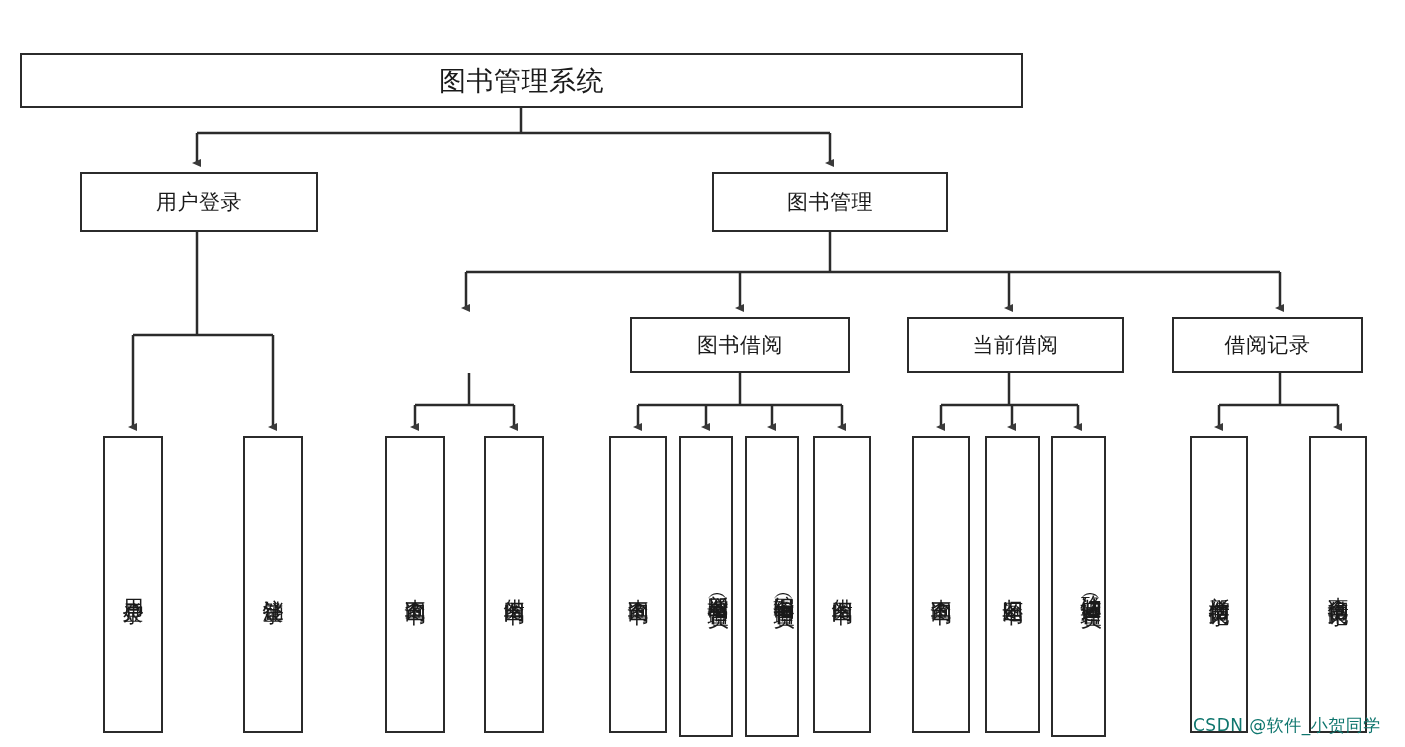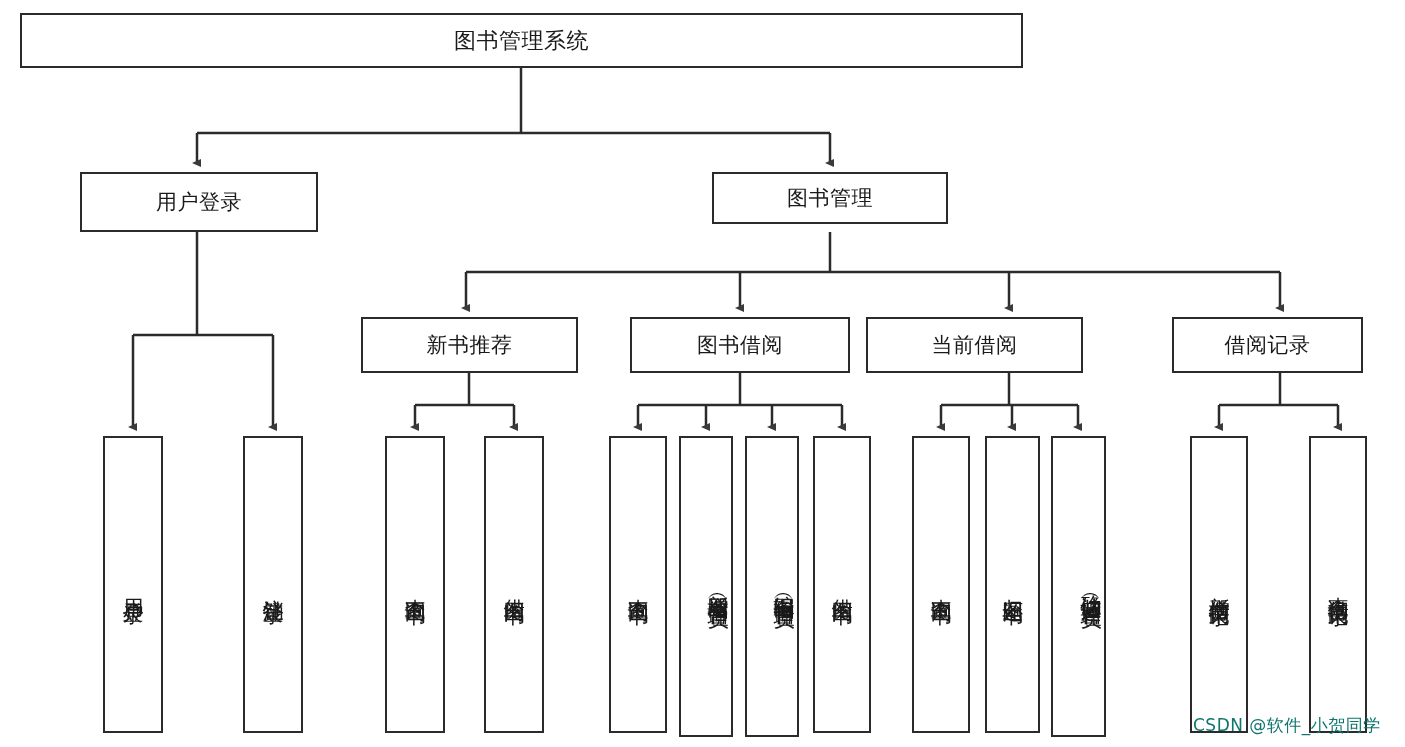--- a/index.html
+++ b/index.html
@@ -26,21 +26,22 @@
     align-items: center;
     justify-content: center;
     color: #1a1a1a;
     line-height: 1.25;
   }
   .node.horiz {
     font-size: 21px;
     letter-spacing: 0.5px;
   }
   .node.root {
-    font-size: 22px;
+    font-size: 27px;
+    margin-top: 40px;
   }
   .node.vert {
     writing-mode: vertical-rl;
     text-orientation: upright;
     font-size: 21px;
     letter-spacing: 2px;
     align-items: flex-start;
     justify-content: center;
     padding-top: 2px;
   }
@@ -123,31 +124,28 @@
     </g>
   </svg>
 
   <div class="node horiz root" style="left:20px; top:13px; width:1003px; height:55px;">
     <span class="lbl">图书管理系统</span>
   </div>
 
   <div class="node horiz" style="left:80px; top:172px; width:238px; height:60px;">
     <span class="lbl">用户登录</span>
   </div>
-  <div class="node horiz" style="left:712px; top:172px; width:236px; height:52px;">
+  <div class="node horiz" style="left:712px; top:172px; width:236px; height:60px;">
     <span class="lbl">图书管理</span>
   </div>
 
-  <div class="node horiz" style="left:361px; top:317px; width:217px; height:56px;">
-    <span class="lbl">新书推荐</span>
-  </div>
   <div class="node horiz" style="left:630px; top:317px; width:220px; height:56px;">
     <span class="lbl">图书借阅</span>
   </div>
-  <div class="node horiz" style="left:866px; top:317px; width:217px; height:56px;">
+  <div class="node horiz" style="left:907px; top:317px; width:217px; height:56px;">
     <span class="lbl">当前借阅</span>
   </div>
   <div class="node horiz" style="left:1172px; top:317px; width:191px; height:56px;">
     <span class="lbl">借阅记录</span>
   </div>
 
   <div class="node vert" style="left:103px; top:436px; width:60px; height:297px; align-items:center;">
     <span class="lbl">用户登录</span>
   </div>
   <div class="node vert" style="left:243px; top:436px; width:60px; height:297px; align-items:center;">

